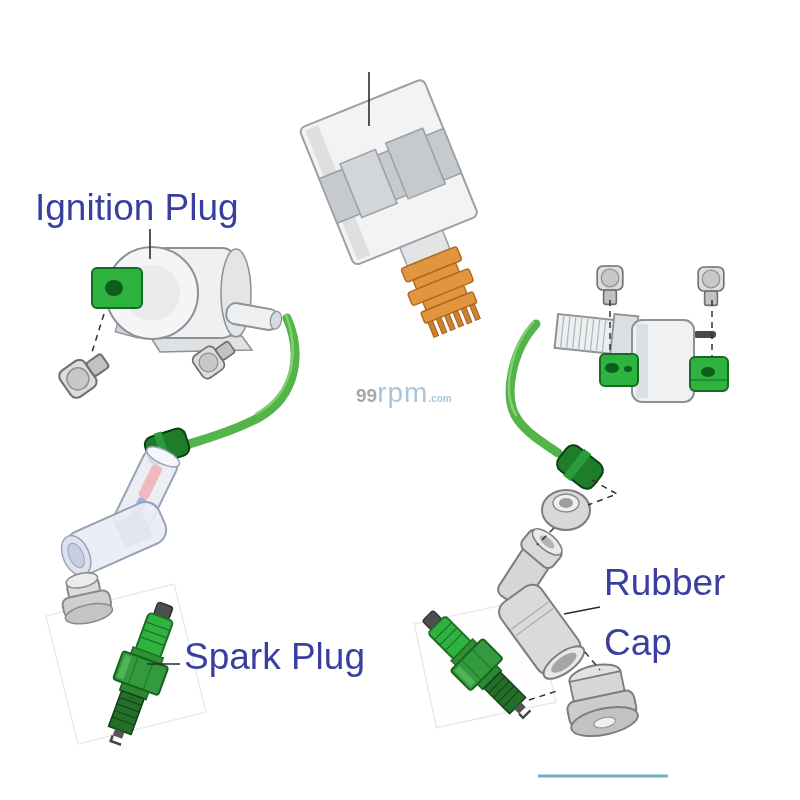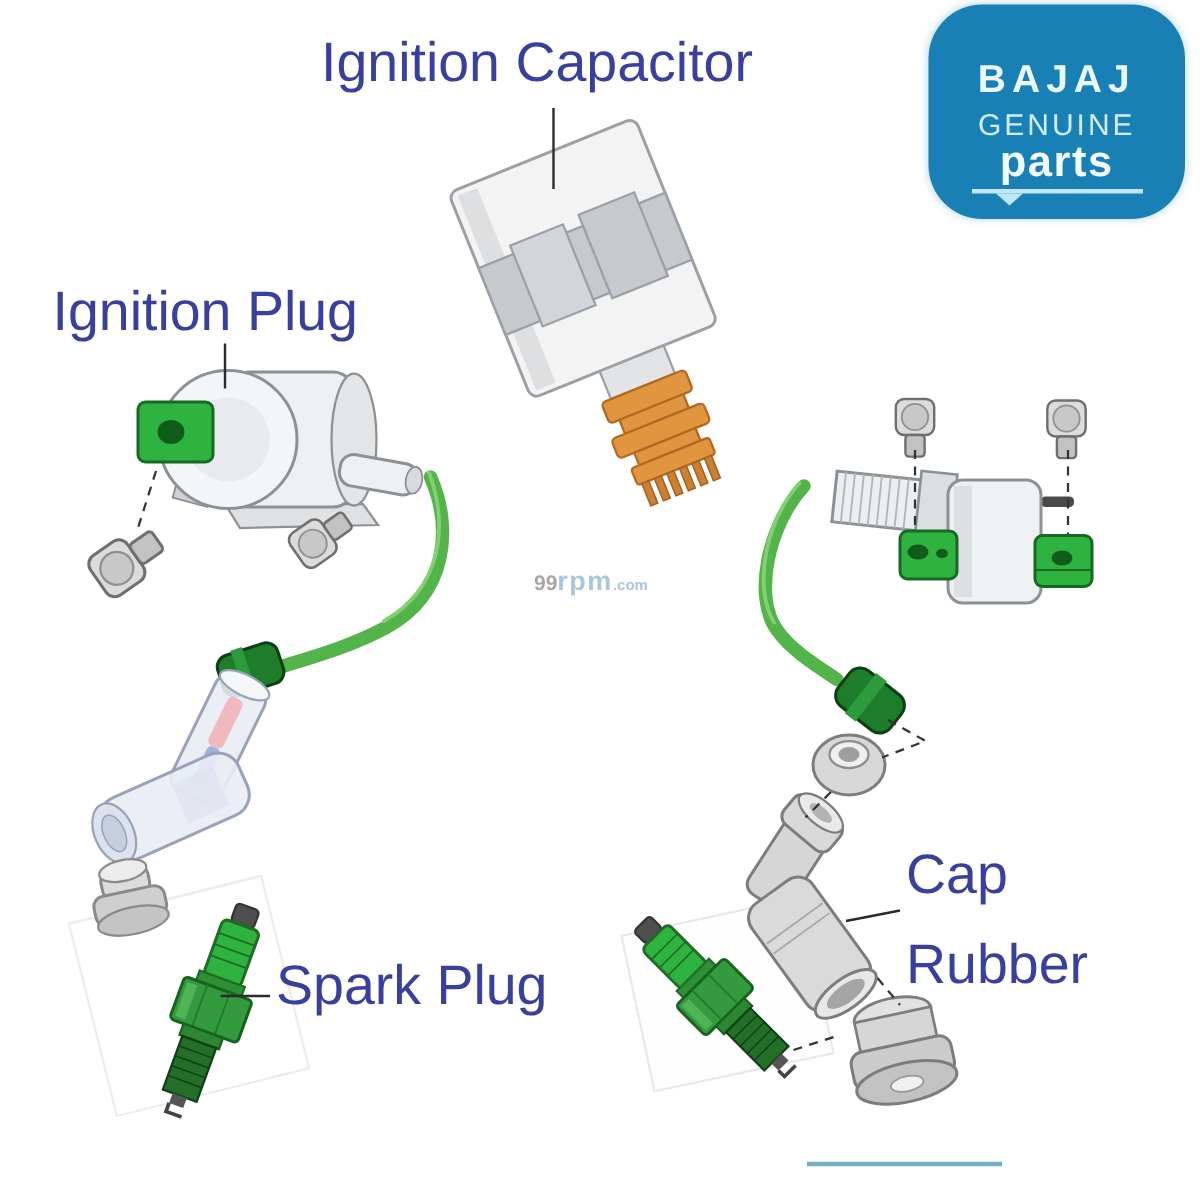--- a/index.html
+++ b/index.html
@@ -37,22 +37,22 @@
   .badge-brand{font-size:26px;font-weight:700;letter-spacing:4px;color:var(--badge-text);}
   .badge-genuine{font-size:20px;font-weight:400;letter-spacing:2px;color:#cfecf8;margin-top:5px;}
   .badge-parts{font-size:29px;font-weight:700;letter-spacing:1px;color:#f2fbff;margin-top:-4px;}
   .badge-underline{width:114px;height:3px;background:#bfe6f3;margin:1px auto 0;position:relative;}
   .badge-arrow{
     position:absolute;left:16px;top:3px;width:0;height:0;
     border-left:9px solid transparent;border-right:9px solid transparent;
     border-top:8px solid #bfe6f3;
   }
   .watermark{position:absolute;z-index:2;left:356px;top:377px;white-space:nowrap;}
-  .wm-prefix{font-size:14px;font-weight:700;color:var(--watermark-gray);text-align:center;}
-  .wm-name{font-size:18px;font-weight:700;letter-spacing:1px;color:var(--watermark-blue);}
+  .wm-prefix{font-size:19px;font-weight:700;color:var(--watermark-gray);text-align:center;}
+  .wm-name{font-size:28px;font-weight:400;letter-spacing:1px;color:var(--watermark-blue);}
   .wm-tld{font-size:10px;font-weight:700;color:var(--watermark-blue);}
 </style>
 </head>
 <body>
 
 <div class="canvas">
 
   <svg class="parts-svg" width="800" height="800" viewBox="0 0 800 800">
     <defs>
       <g id="bolt">
@@ -248,34 +248,25 @@
     <g stroke="#2b2b2b" stroke-width="1.6">
       <line x1="369" y1="72" x2="369" y2="126"></line>
       <line x1="150" y1="229" x2="150" y2="259"></line>
       <line x1="147" y1="664" x2="180" y2="664"></line>
       <line x1="564" y1="614" x2="600" y2="607"></line>
     </g>
 
     <line x1="538" y1="776" x2="668" y2="776" style="stroke:var(--underline-blue)" stroke-width="3"></line>
   </svg>
 
-  <div class="diagram-label" id="label-capacitor">Ignition Capacitor</div>
   <div class="diagram-label" id="label-coil">Ignition Plug</div>
   <div class="diagram-label" id="label-sparkplug">Spark Plug</div>
   <div class="diagram-label" id="label-rubbercap">
+    <div>Rubber</div>
     <div>Cap</div>
-    <div>Rubber</div>
   </div>
 
-  <div class="badge">
-    <div class="badge-brand">BAJAJ</div>
-    <div class="badge-genuine">GENUINE</div>
-    <div class="badge-parts">parts</div>
-    <div class="badge-underline">
-      <div class="badge-arrow"></div>
-    </div>
-  </div>
 
   <div class="watermark">
     <span class="wm-prefix">99</span><span class="wm-name">rpm</span><span class="wm-tld">.com</span>
   </div>
 
 </div>
 
 </body></html>

